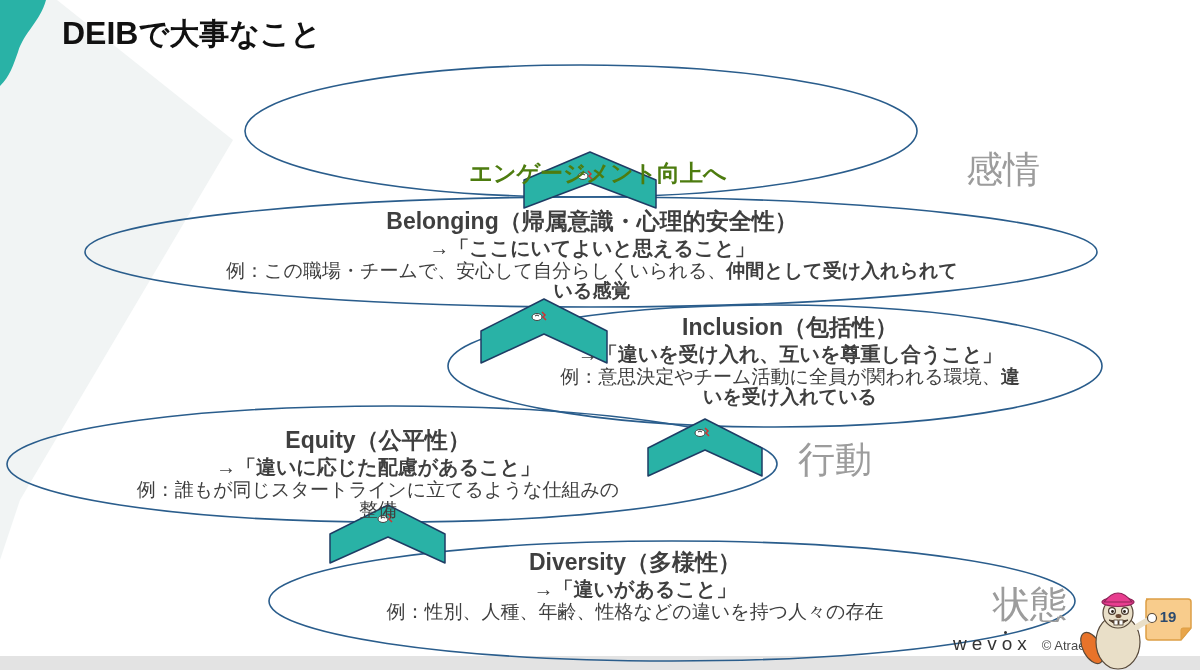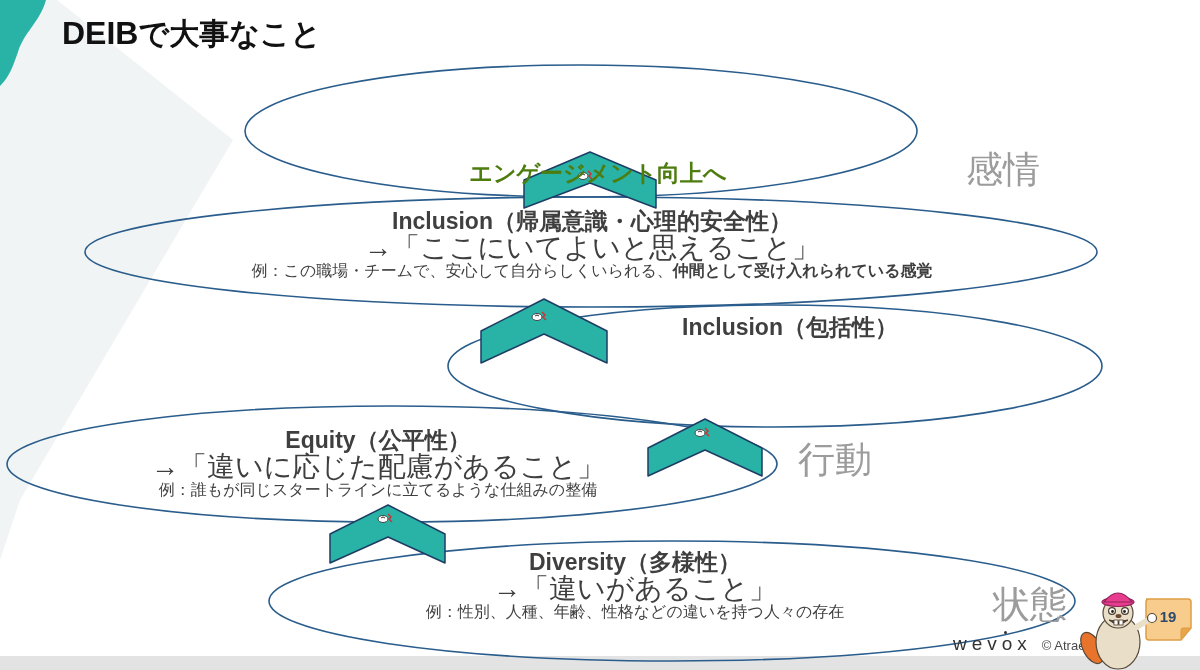--- a/index.html
+++ b/index.html
@@ -14,22 +14,22 @@
   }
   #stage{position:absolute;left:0;top:0;width:1048px;height:670px;}
   #diagram-svg{position:absolute;left:0;top:0;z-index:1;}
   
   #slide-title{position:absolute;left:62px;top:14px;z-index:2;white-space:nowrap;color:#111;}
   #slide-title .t-en{font-size:32px;font-weight:bold;font-family:"Liberation Sans",sans-serif;}
   #slide-title .t-ja{font-size:30px;font-weight:600;font-family:"Liberation Serif","DejaVu Serif",serif;}
   
   .level{position:absolute;text-align:center;color:var(--text-dark);z-index:2;}
   .lv-heading{font-size:23px;font-weight:bold;line-height:28px;}
-  .lv-arrow{font-size:28px;font-weight:normal;line-height:26px;}
-  .lv-example{font-size:16px;line-height:20px;font-family:Liberation Serif, serif;}
+  .lv-arrow{font-size:20px;font-weight:bold;line-height:26px;}
+  .lv-example{font-size:19px;line-height:20px;font-family:Liberation Serif, serif;}
   .lv-example .b{font-weight:bold;}
   #lv-engagement{left:398px;top:112px;width:400px;color:#4d7c0f;margin-top:47px;}
   #lv-belonging{left:222px;top:207px;width:740px;}
   #lv-inclusion{left:555px;top:313px;width:470px;}
   #lv-equity{left:128px;top:426px;width:500px;}
   #lv-diversity{left:385px;top:548px;width:500px;}
   
   .side-label{position:absolute;font-size:37px;line-height:40px;color:var(--side-label-gray);z-index:2;white-space:nowrap;}
   #sl-emotion{left:933px;top:150px;margin-left:33px;}
   #sl-action{left:798px;top:440px;}
@@ -95,27 +95,29 @@
 
   <div id="slide-title">
     <span class="t-en">DEIB</span><span class="t-ja">で大事なこと</span>
   </div>
 
   <div class="level" id="lv-engagement">
     <div class="lv-heading">エンゲージメント向上へ</div>
   </div>
 
   <div class="level" id="lv-belonging">
-    <div class="lv-heading">Inclusion（帰属意識・心理的安全性）</div>
+    <div class="lv-heading">Belonging（帰属意識・心理的安全性）</div>
     <div class="lv-arrow">→「ここにいてよいと思えること」</div>
     <div class="lv-example"><span>例：この職場・チームで、安心して自分らしくいられる、</span><span class="b">仲間として受け入れられている感覚</span></div>
   </div>
 
   <div class="level" id="lv-inclusion">
     <div class="lv-heading">Inclusion（包括性）</div>
+    <div class="lv-arrow">→「違いを受け入れ、互いを尊重し合うこと」</div>
+    <div class="lv-example"><span>例：意思決定やチーム活動に全員が関われる環境、</span><span class="b">違いを受け入れている</span></div>
   </div>
 
   <div class="level" id="lv-diversity">
     <div class="lv-heading">Diversity（多様性）</div>
     <div class="lv-arrow">→「違いがあること」</div>
     <div class="lv-example"><span>例：性別、人種、年齢、性格などの違いを持つ人々の存在</span><span class="b"></span></div>
   </div>
 
   <div class="level" id="lv-equity">
     <div class="lv-heading">Equity（公平性）</div>

